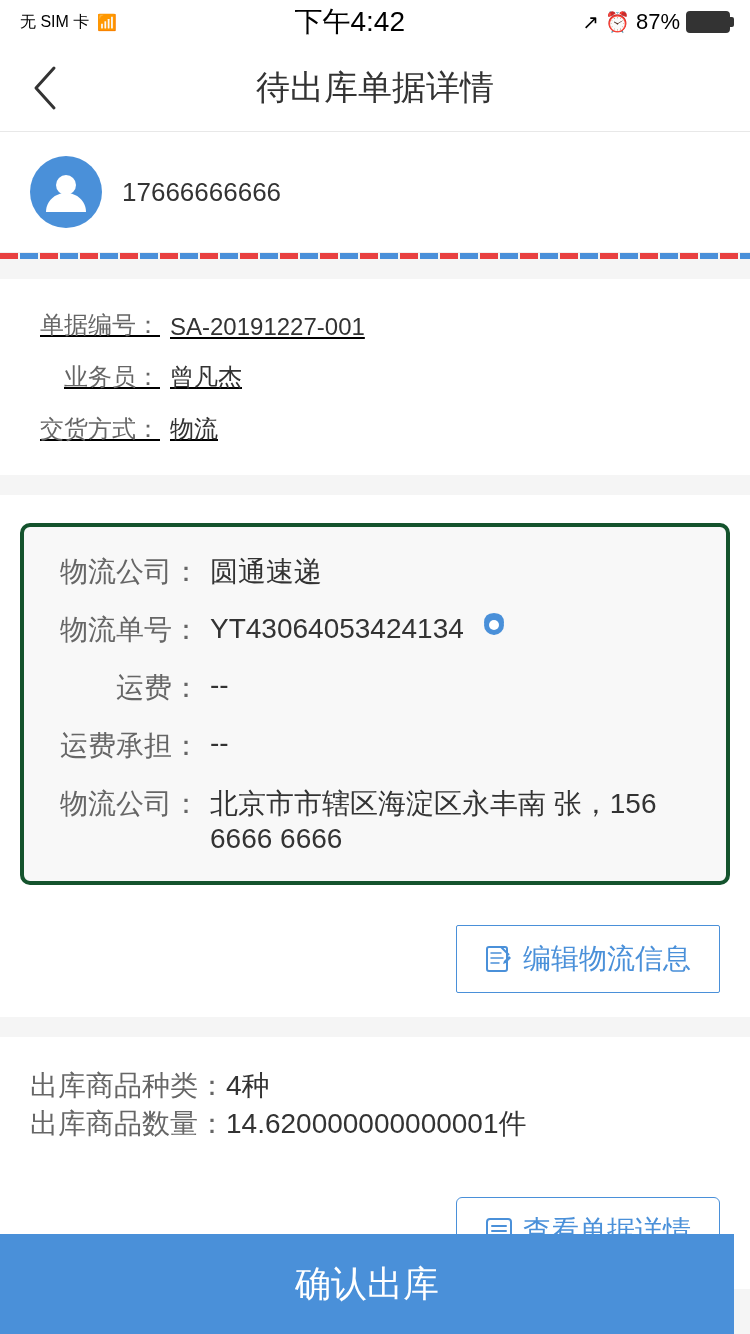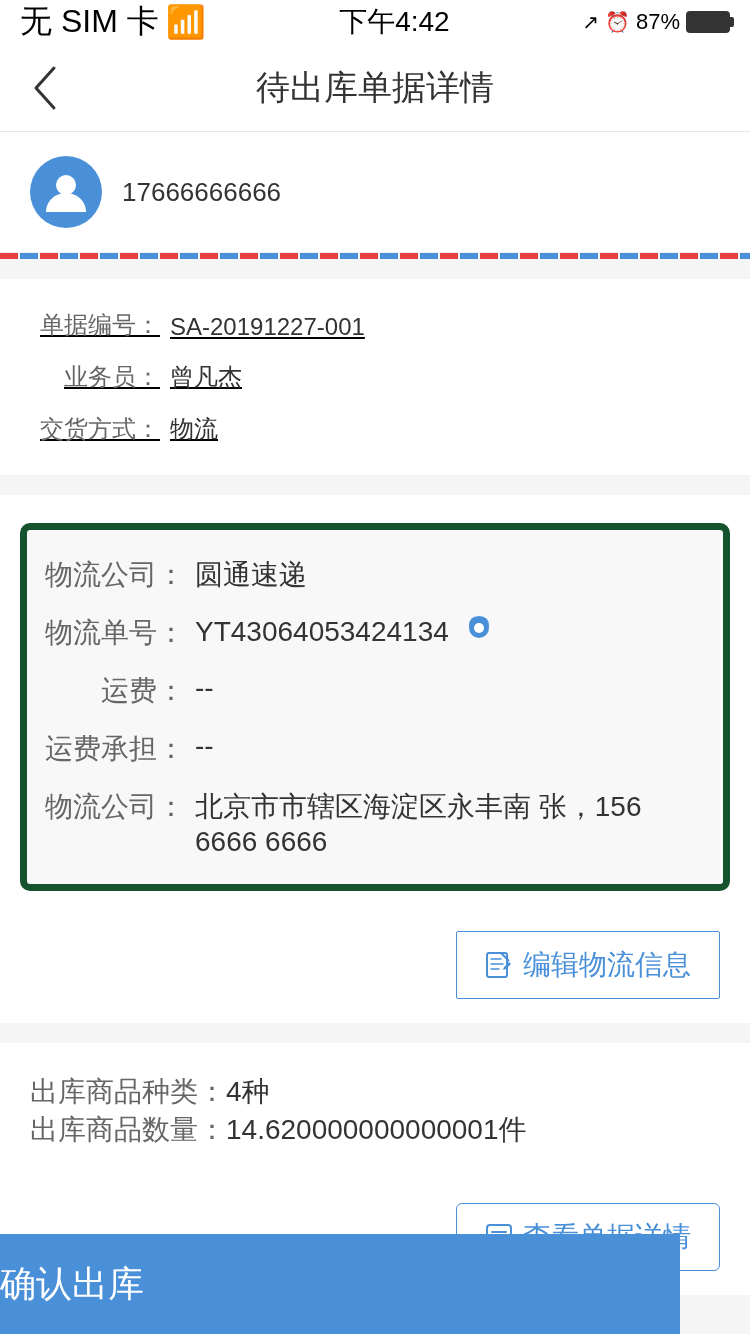--- a/index.html
+++ b/index.html
@@ -18,21 +18,21 @@
     .status-bar {
       background: #fff;
       height: 44px;
       display: flex;
       align-items: center;
       justify-content: space-between;
       padding: 0 20px;
       font-size: 26px;
       font-weight: 500;
     }
-    .status-left { display: flex; align-items: center; gap: 8px; font-size: 32px; }
+    .status-left { display: flex; align-items: center; gap: 8px; font-size: 16px; }
     .status-center { font-size: 28px; font-weight: 500; }
     .status-right { display: flex; align-items: center; gap: 6px; font-size: 22px; }
     .battery-icon {
       display: inline-block;
       width: 44px;
       height: 22px;
       border: 2px solid #333;
       border-radius: 4px;
       position: relative;
       background: #333;
@@ -142,24 +142,24 @@
 
     
     .section-gap {
       height: 20px;
       background: #f5f5f5;
     }
 
     
     .logistics-card {
       background: #f8f8f8;
-      border: 7px solid #14532d;
+      border: 4px solid #14532d;
       border-radius: 10px;
       margin: 24px 20px;
-      padding: 26px 18px;
+      padding: 26px 36px;
     }
     .logistics-row {
       display: flex;
       align-items: flex-start;
       margin-bottom: 20px;
       font-size: 28px;
     }
     .logistics-row:last-child { margin-bottom: 0; }
     .logistics-label {
       color: #666;
@@ -243,26 +243,26 @@
       color: #4a90d9;
       font-size: 28px;
       cursor: pointer;
     }
 
     
     .bottom-bar {
       position: fixed;
       bottom: 0;
       left: 0;
-      width: 680px;
+      width: 734px;
       background: #4a90d9;
       height: 100px;
       display: flex;
       align-items: center;
-      justify-content: flex-start;
+      justify-content: center;
     }
     .confirm-btn {
       color: #fff;
       font-size: 36px;
       font-weight: 500;
       cursor: pointer;
     }
 
     
     .main-content {

